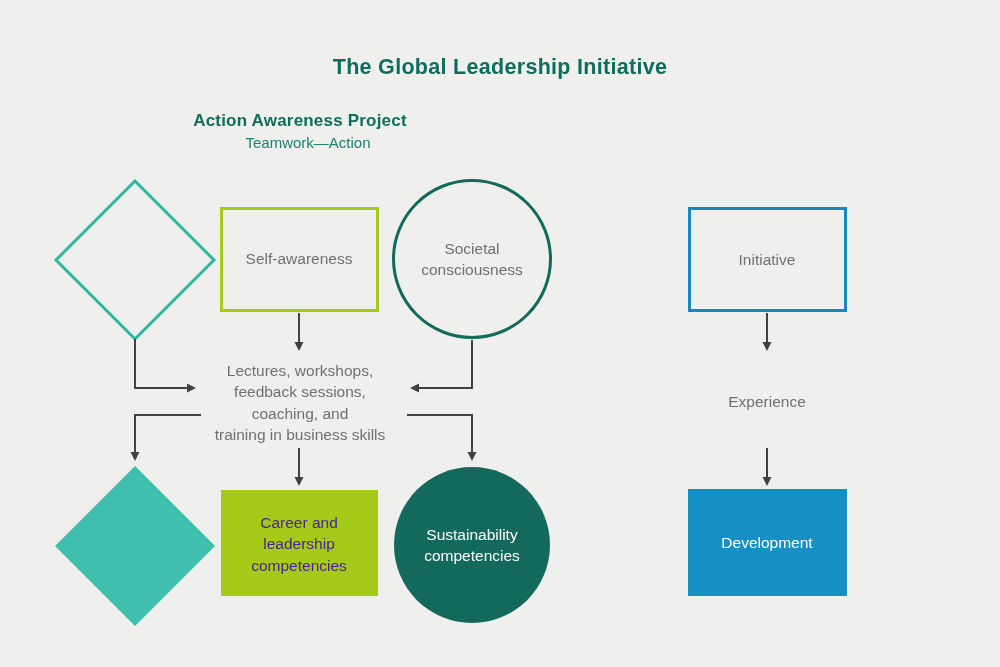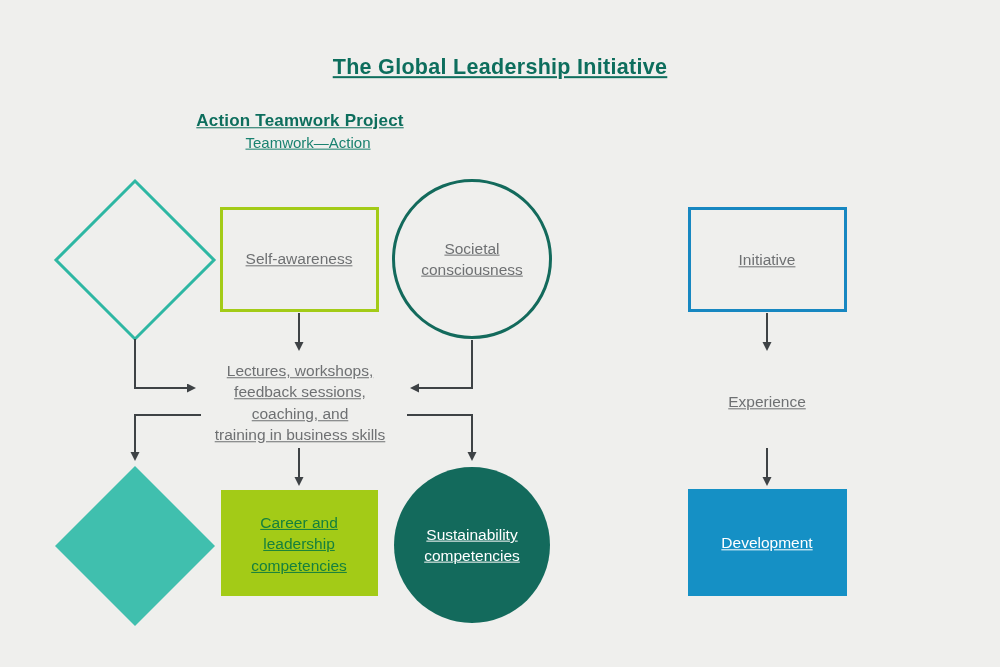--- a/index.html
+++ b/index.html
@@ -19,21 +19,20 @@
     position:absolute;
     left:0;top:0;
     width:1000px;height:667px;
   }
   .t{
     position:absolute;
     transform:translate(-50%,-50%);
     text-align:center;
     white-space:pre-line;
     line-height:1.38;
-    text-decoration:underline;
   }
   .title{
     font-size:21.5px;
     font-weight:bold;
     color:#0d6e5d;
     letter-spacing:.3px;
   }
   .col-header{
     font-size:17px;
     font-weight:bold;
@@ -47,21 +46,21 @@
   .label-gray{
     font-size:15.5px;
     color:#6e7072;
   }
   .label-white{
     font-size:15.5px;
     color:#ffffff;
   }
   .label-green{
     font-size:15.5px;
-    color:#15803d;
+    color:#4c1d95;
   }
   .shape{fill:none;stroke-width:3;}
   .shape-filled{stroke:none;}
   .arrow{
     fill:none;
     stroke:#3e4245;
     stroke-width:2;
   }
 </style>
 </head>
@@ -93,21 +92,21 @@
     <path class="arrow" d="M201,415 L135,415 L135,459" marker-end="url(#ah)"></path>
     <path class="arrow" d="M299,448 L299,484" marker-end="url(#ah)"></path>
     <path class="arrow" d="M407,415 L472,415 L472,459" marker-end="url(#ah)"></path>
 
     <path class="arrow" d="M767,313 L767,349" marker-end="url(#ah)"></path>
     <path class="arrow" d="M767,448 L767,484" marker-end="url(#ah)"></path>
   </svg>
 
   <div class="t title" style="left:500px;top:68px;">The Global Leadership Initiative</div>
 
-  <div class="t col-header" style="left:300px;top:121px;">Action Teamwork Project</div>
+  <div class="t col-header" style="left:300px;top:121px;">Action Awareness Project</div>
   <div class="t col-sub" style="left:300px;top:143px;margin-left:8px;">Teamwork—Action</div>
 
 
   <div class="t label-gray" style="left:299px;top:259px;">Self-awareness</div>
   <div class="t label-gray" style="left:472px;top:259px;">Societal
 consciousness</div>
   <div class="t label-gray" style="left:767px;top:260px;">Initiative</div>
 
   <div class="t label-gray" style="left:300px;top:403px;width:260px;">Lectures, workshops,
 feedback sessions,

